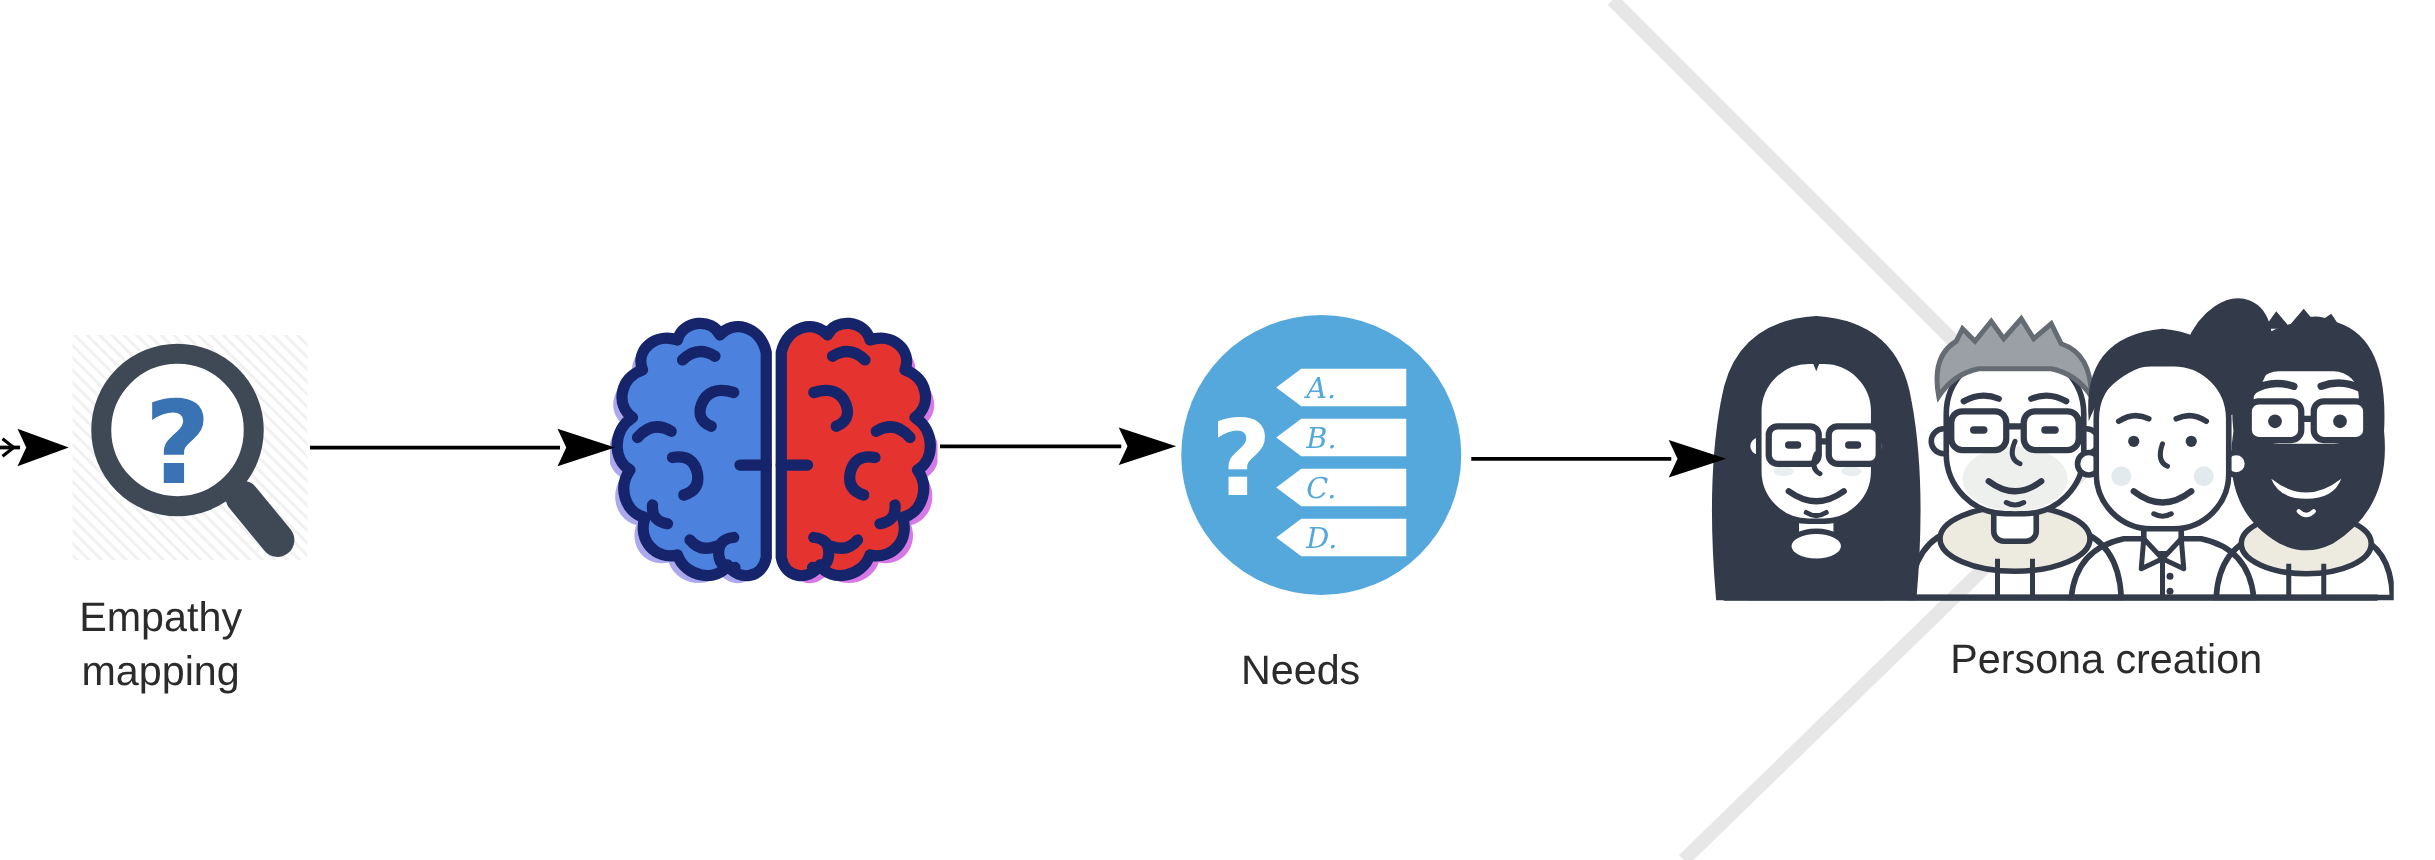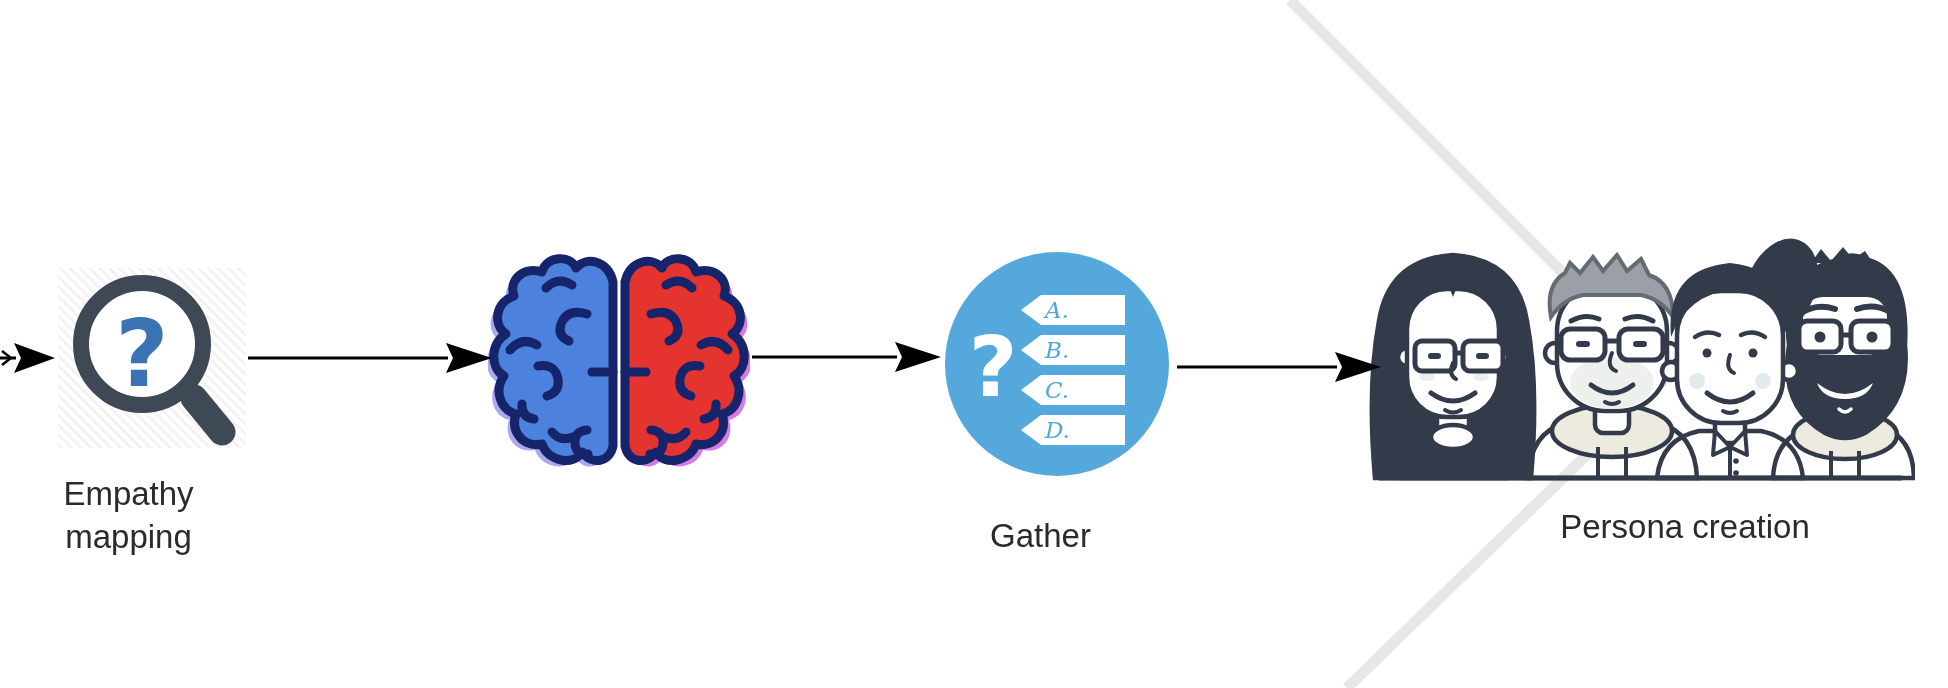--- a/index.html
+++ b/index.html
@@ -222,20 +222,20 @@
     </g>
   </svg>
 
   <div class="step-label" style="left:46px;top:472px;width:165px;">
     <span>Empathy</span>
     <span>mapping</span>
   </div>
 
 
   <div class="step-label" style="left:938px;top:514px;width:205px;">
-    <span>Gather</span>
+    <span>Needs</span>
   </div>
 
   <div class="step-label" style="left:1510px;top:505px;width:350px;">
     <span>Persona creation</span>
   </div>
 
 </div>
 
 </body></html>

